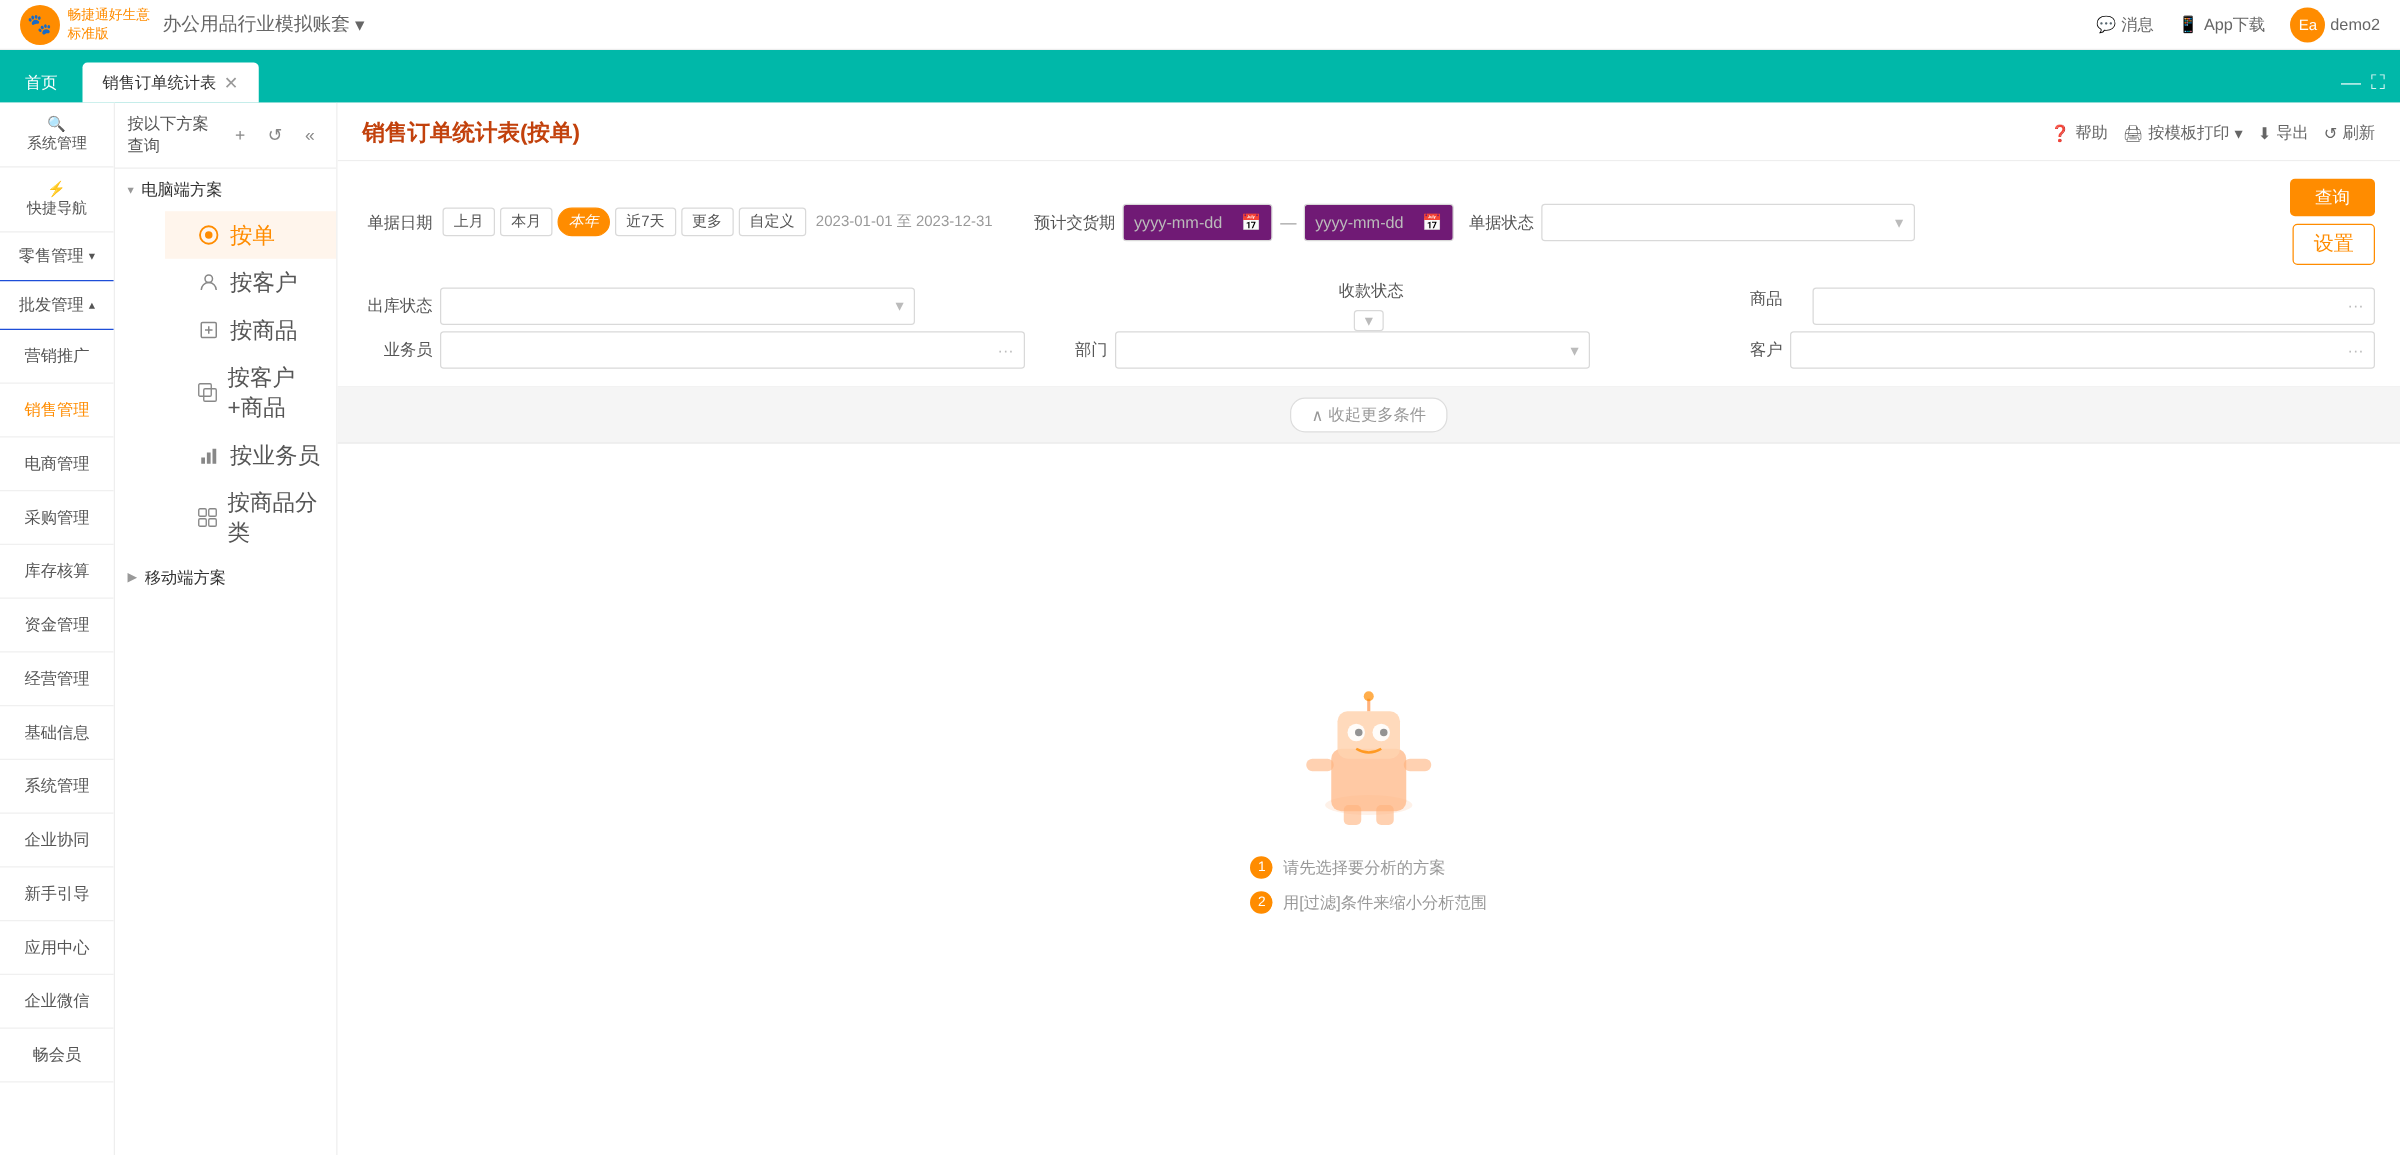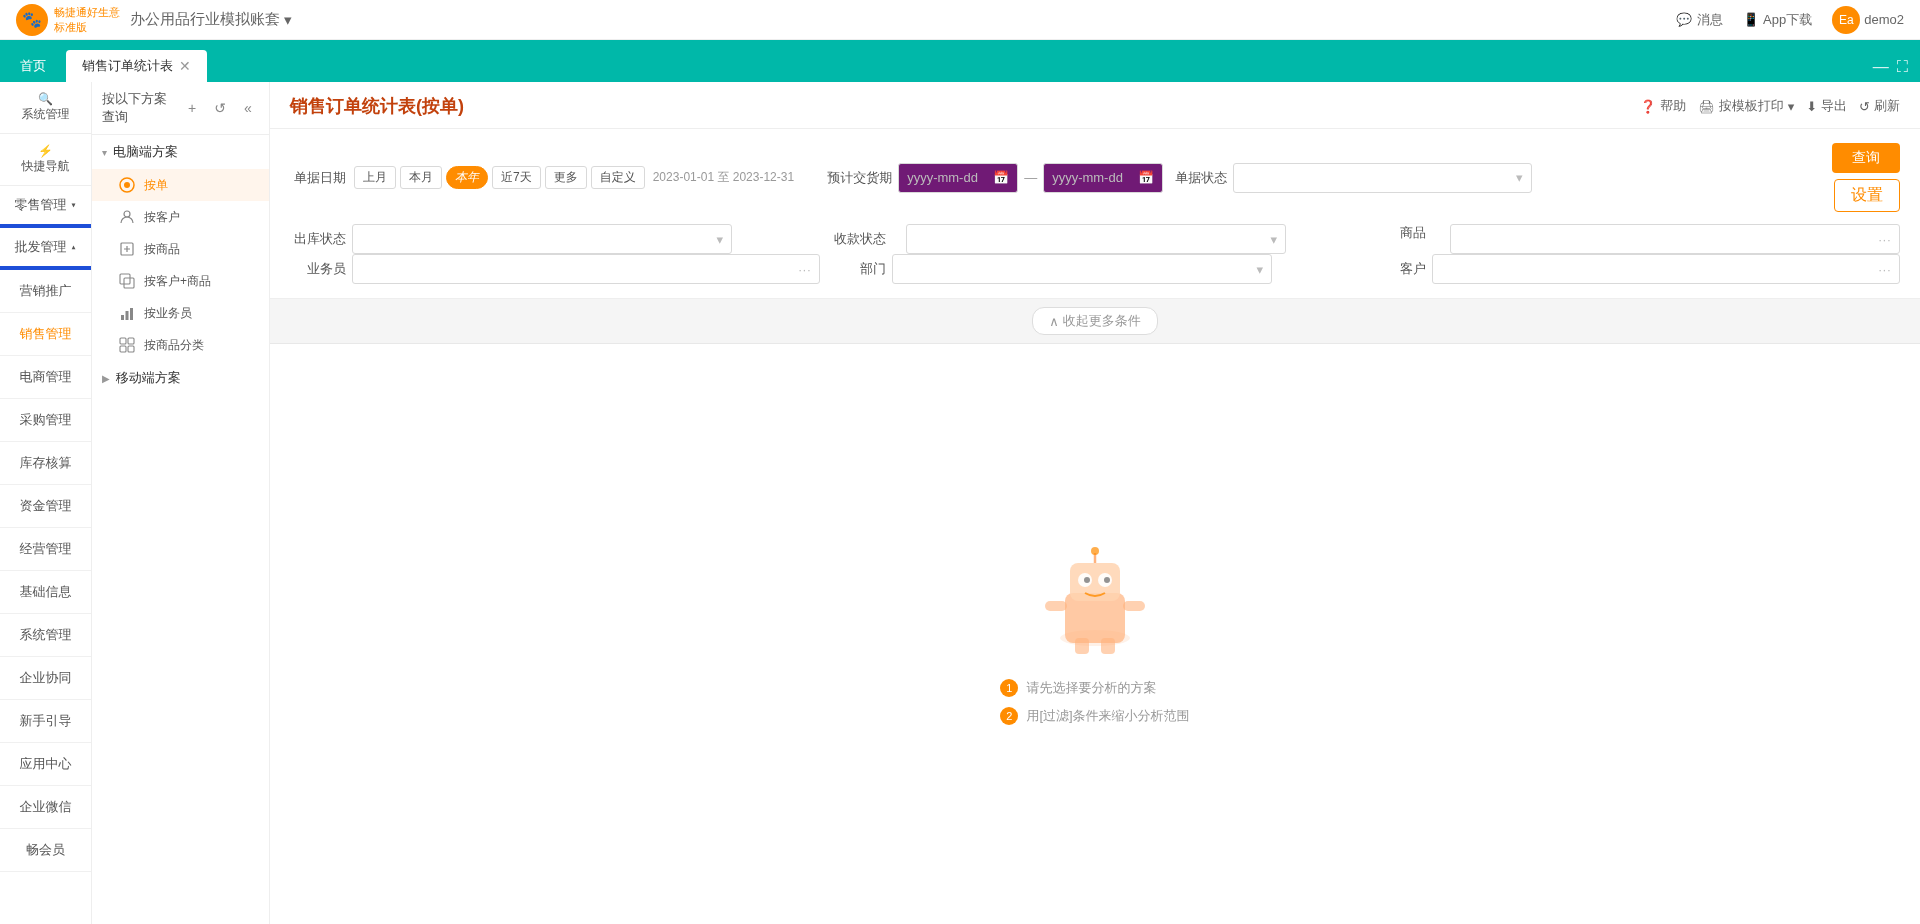--- a/index.html
+++ b/index.html
@@ -27,35 +27,35 @@
 
     
     .main-layout { display: flex; flex: 1; overflow: hidden; }
 
     
     .sidebar { width: 92px; background: #fff; border-right: 1px solid #eee; display: flex; flex-direction: column; flex-shrink: 0; overflow-y: auto; }
     .sidebar-item { padding: 12px 8px; text-align: center; cursor: pointer; color: #555; font-size: 13px; border-bottom: 1px solid #f0f0f0; display: flex; flex-direction: column; align-items: center; gap: 2px; }
     .sidebar-item.active { color: #ff8c00; }
     .sidebar-search { padding: 10px 8px; border-bottom: 1px solid #eee; text-align: center; color: #555; font-size: 12px; cursor: pointer; }
     .sidebar-nav { padding: 10px 8px; border-bottom: 1px solid #eee; text-align: center; color: #555; font-size: 12px; cursor: pointer; }
-    .sidebar-group-header { padding: 10px 8px; display: flex; align-items: center; justify-content: center; gap: 4px; color: #555; cursor: pointer; border-bottom: 4px solid #1d4ed8; font-family: Liberation Mono, monospace; }
+    .sidebar-group-header { padding: 10px 8px; display: flex; align-items: center; justify-content: center; gap: 4px; color: #555; cursor: pointer; border-bottom: 1px solid #1d4ed8; }
     .sidebar-group-header .arrow { font-size: 10px; }
 
     
     .content-area { flex: 1; display: flex; overflow: hidden; }
 
     
     .left-panel { width: 178px; background: #fff; border-right: 1px solid #eee; flex-shrink: 0; overflow-y: auto; }
     .left-panel-header { padding: 8px 10px; display: flex; align-items: center; gap: 6px; border-bottom: 1px solid #eee; }
     .left-panel-title { font-size: 13px; color: #555; flex: 1; }
     .icon-btn { width: 22px; height: 22px; display: flex; align-items: center; justify-content: center; cursor: pointer; color: #888; font-size: 14px; border-radius: 3px; }
     .scheme-group { }
     .scheme-group-title { padding: 8px 10px; display: flex; align-items: center; gap: 6px; font-size: 13px; color: #333; cursor: pointer; }
     .scheme-group-title .arrow { font-size: 10px; color: #999; }
-    .scheme-item { padding: 7px 10px 7px 26px; display: flex; align-items: center; gap: 8px; font-size: 12px; color: #555; cursor: pointer; }
+    .scheme-item { padding: 7px 10px 7px 26px; display: flex; align-items: center; gap: 8px; font-size: 18px; color: #555; cursor: pointer; margin-left: 40px; }
     .scheme-item.active { color: #ff8c00; background: #fff5ec; }
     .scheme-item .scheme-icon { width: 18px; height: 18px; display: flex; align-items: center; justify-content: center; font-size: 13px; color: #888; }
     .scheme-item.active .scheme-icon { color: #ff8c00; }
 
     
     .right-panel { flex: 1; display: flex; flex-direction: column; overflow: hidden; background: #f5f5f5; }
 
     
     .page-header { background: #fff; padding: 12px 20px 10px; display: flex; align-items: center; justify-content: space-between; border-bottom: 1px solid #eee; flex-shrink: 0; }
     .page-title { font-size: 18px; font-weight: bold; color: #c2410c; }
@@ -354,21 +354,21 @@
             </div>
 
             <div style="display:grid; grid-template-columns: 1fr 1fr 1fr; gap:10px; align-items:center;">
               <div style="display:flex; align-items:center; gap:6px;">
                 <span class="filter-label">出库状态</span>
                 <div class="filter-select" style="flex:1;">
                   <span style="color:#bbb;"></span>
                   <span style="color:#bbb;">▾</span>
                 </div>
               </div>
-              <div style="display:flex; align-items:center; gap:20px;">
+              <div style="display:flex; align-items:center; gap:6px;flex-direction:column;">
                 <span class="filter-label">收款状态</span>
                 <div class="filter-select" style="flex:1;">
                   <span style="color:#bbb;"></span>
                   <span style="color:#bbb;">▾</span>
                 </div>
               </div>
               <div style="display:flex; align-items:flex-start; gap:24px;">
                 <span class="filter-label">商品</span>
                 <div class="filter-input-wide" style="flex:1;">
                   <span style="color:#bbb;"></span>

